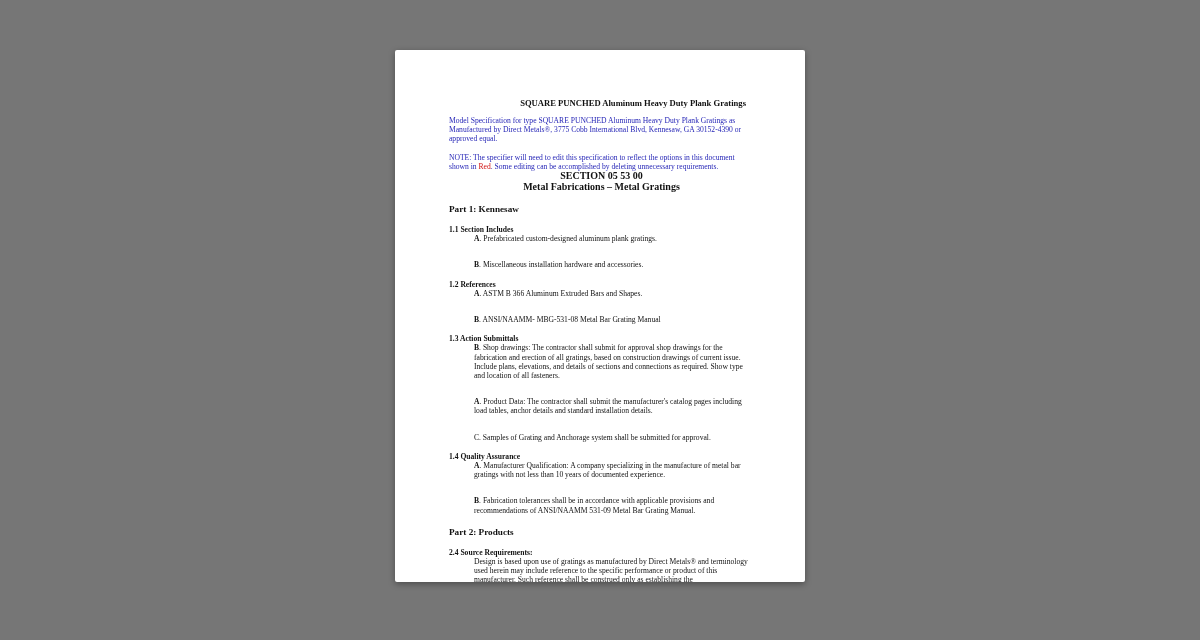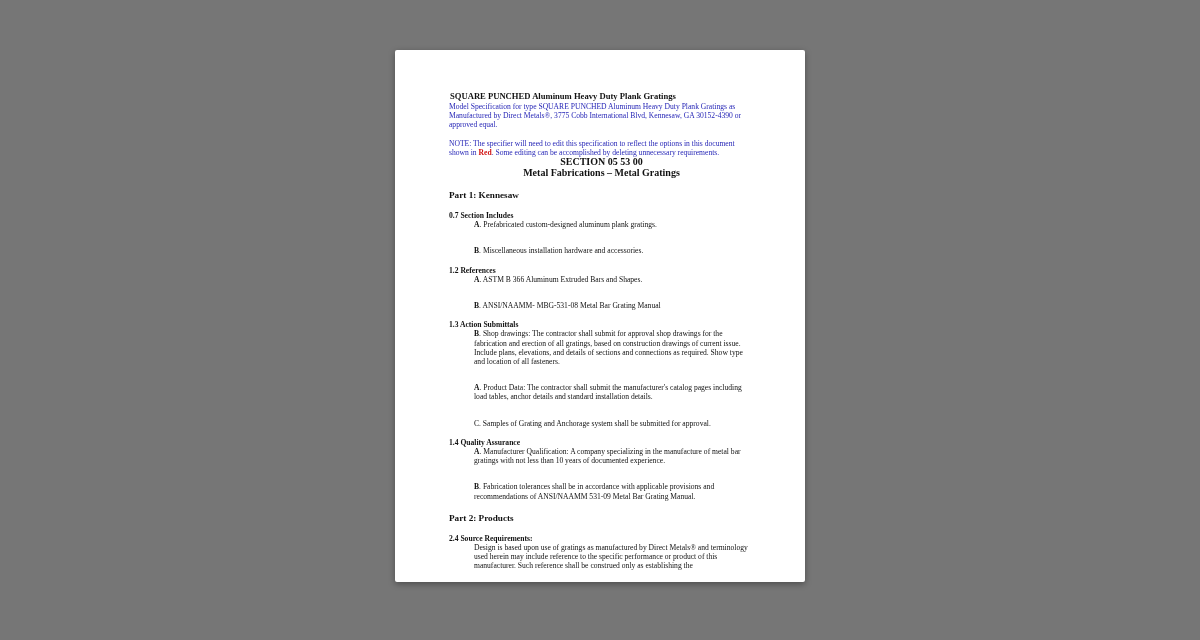--- a/index.html
+++ b/index.html
@@ -31,28 +31,28 @@
   }
   .content {
     position: absolute;
     left: 54px;
     top: 40px;
     width: 305px;
     font-size: 7.6px;
     line-height: 9.2px;
   }
   .title {
-    text-align: left;
+    text-align: right;
     font-weight: bold;
     font-size: 8.6px;
     line-height: 10px;
-    margin: 1px;
+    margin: 8px;
   }
   .blue { color: #1f1fb4; }
-  .red { color: #d01010; font-weight: bold; }
+  .red { color: #d01010; font-weight: normal; }
   .intro { margin: 0; }
   .note { margin: 9px 0 0 0; }
   .section-head {
     text-align: center;
     font-weight: bold;
     font-size: 10px;
     line-height: 10.5px;
     margin: 0;
   }
   .part {
@@ -81,21 +81,21 @@
       <p class="title">SQUARE PUNCHED Aluminum Heavy Duty Plank Gratings</p>
       <p class="intro blue">Model Specification for type SQUARE PUNCHED Aluminum Heavy Duty Plank Gratings as Manufactured by Direct Metals®, 3775 Cobb International Blvd, Kennesaw, GA 30152-4390 or approved equal.</p>
 
       <p class="note blue"><span>NOTE:  The specifier will need to edit this specification to reflect the options in this document shown in </span><span class="red">Red</span><span>.  Some editing can be accomplished by deleting unnecessary requirements.</span></p>
 
       <p class="section-head">SECTION 05 53 00</p>
       <p class="section-head">Metal Fabrications – Metal Gratings</p>
 
       <p class="part">Part 1: Kennesaw</p>
 
-      <p class="sub">0.7 Section Includes</p>
+      <p class="sub">1.1 Section Includes</p>
       <p class="item"><b>A</b><span>. Prefabricated custom-designed aluminum plank gratings.</span></p>
       <p class="item"><b>B</b><span>. Miscellaneous installation hardware and accessories.</span></p>
 
       <p class="sub">1.2 References</p>
       <p class="item"><b>A</b><span>.  ASTM B 366 Aluminum Extruded Bars and Shapes.</span></p>
       <p class="item"><b>B</b><span>. ANSI/NAAMM- MBG-531-08 Metal Bar Grating Manual</span></p>
 
       <p class="sub">1.3 Action Submittals</p>
       <p class="item"><b>B</b><span>. Shop drawings: The contractor shall submit for approval shop drawings for the fabrication and erection of all gratings, based on construction drawings of current issue.  Include plans, elevations, and details of sections and connections as required. Show type and location of all fasteners.</span></p>
       <p class="item"><b>A</b><span>. Product Data: The contractor shall submit the manufacturer's catalog pages including load tables, anchor details and standard installation details.</span></p>

